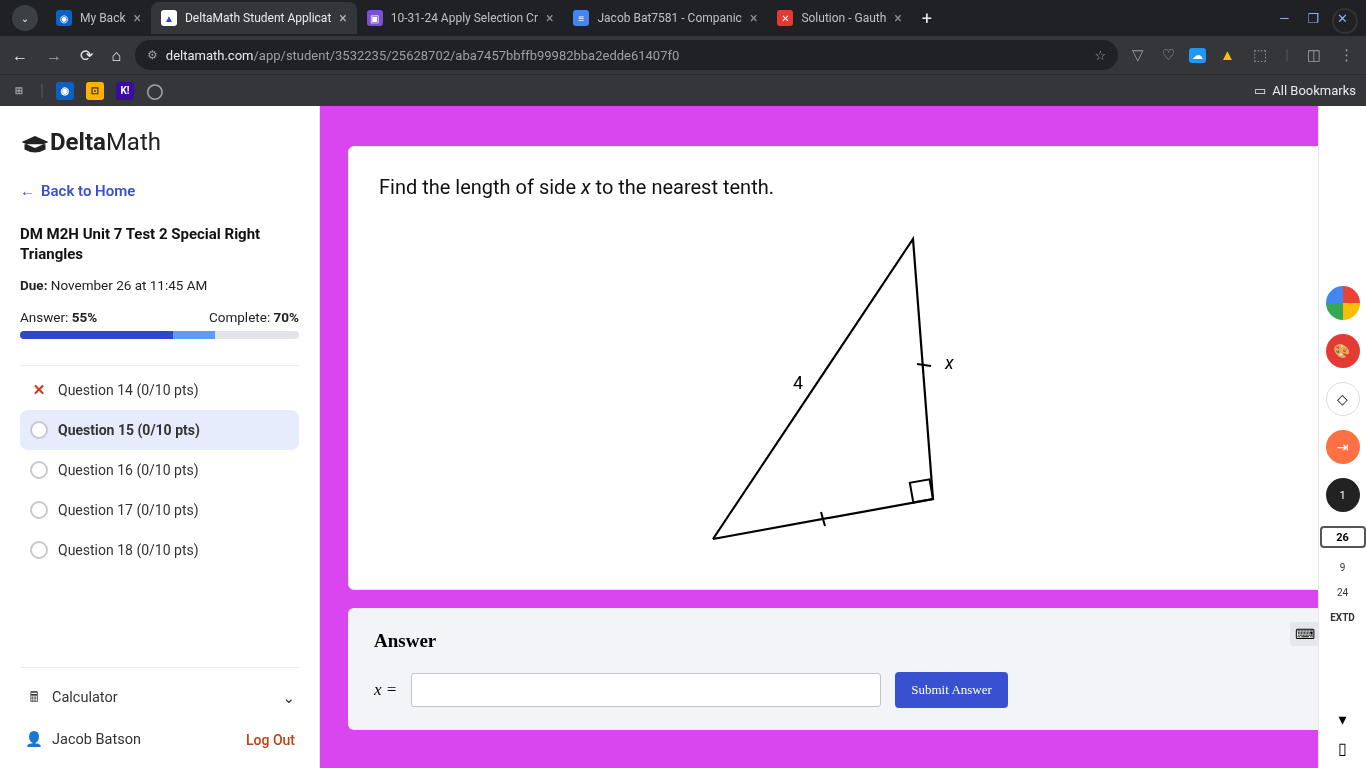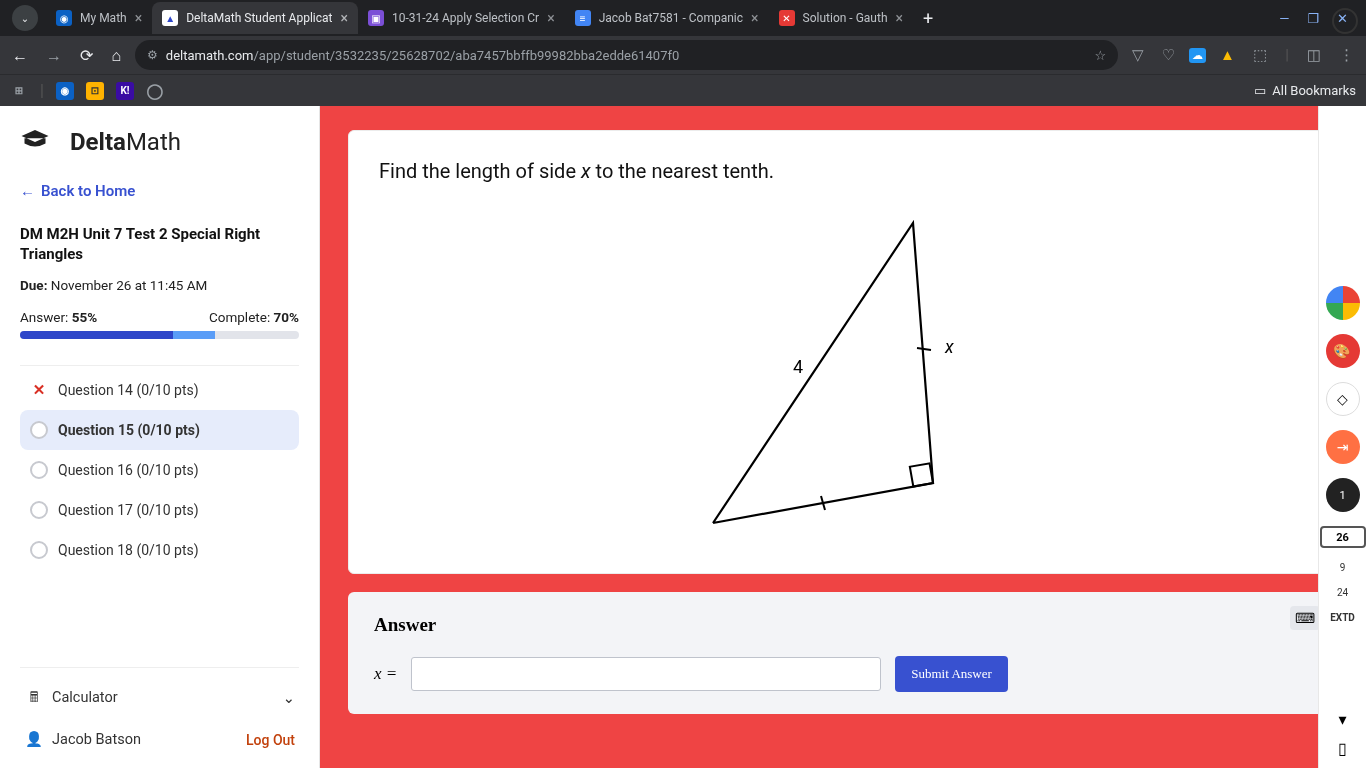--- a/index.html
+++ b/index.html
@@ -25,21 +25,21 @@
 .url .domain { color:#e8eaed; }
 .tb-icon { color:#9aa0a6; font-size:15px; padding:0 4px; }
 
 .bookmarks { display:flex; align-items:center; height:32px; background:#35363a; border-top:1px solid #2a2b2e; padding:0 10px; gap:12px; }
 .bm { width:18px; height:18px; border-radius:3px; display:flex; align-items:center; justify-content:center; font-size:10px; font-weight:bold; }
 .allbm { margin-left:auto; color:#e8eaed; font-size:13px; display:flex; align-items:center; gap:6px; }
 
 
 .page { display:flex; height:662px; background:#fff; }
 .side { width:320px; border-right:1px solid #e5e5e5; padding:22px 20px 10px; display:flex; flex-direction:column; }
-.logo { display:flex; align-items:flex-start; gap:20px; font-size:24px; color:#222; margin-bottom:26px; }
+.logo { display:flex; align-items:flex-end; gap:0; font-size:24px; color:#222; margin-bottom:26px; }
 .logo svg { width:30px; height:22px; }
 .logo b { font-weight:700; }
 .backhome { color:#3851d0; font-weight:600; font-size:15px; display:flex; align-items:center; gap:6px; margin-bottom:24px; }
 .assign-title { font-weight:700; font-size:15px; color:#111; line-height:1.35; margin-bottom:12px; }
 .due { font-size:13.5px; color:#222; margin-bottom:16px; }
 .due b { font-weight:700; }
 .gradeline { display:flex; justify-content:space-between; font-size:13.5px; color:#222; margin-bottom:6px; }
 .progress { height:8px; background:#e2e4ea; border-radius:4px; overflow:hidden; position:relative; margin-bottom:18px; }
 .progress .p1 { position:absolute; left:0; top:0; bottom:0; background:#2e46c9; }
 .progress .p2 { position:absolute; top:0; bottom:0; background:#5a9df7; }
@@ -48,21 +48,21 @@
 .q { display:flex; align-items:center; gap:10px; padding:11px 10px; font-size:14px; color:#333; border-radius:8px; cursor:pointer; }
 .q .st { width:18px; height:18px; border-radius:50%; border:2px solid #c7c9cf; flex-shrink:0; display:flex; align-items:center; justify-content:center; font-size:12px; }
 .q.wrong .st { border:none; color:#d93025; font-weight:bold; font-size:15px; }
 .q.current { background:#e6ecfb; font-weight:700; }
 .q.current .st { border-color:#c7c9cf; background:#fff; }
 .sidefoot { margin-top:auto; border-top:1px solid #eee; padding-top:8px; }
 .foot-row { display:flex; align-items:center; justify-content:space-between; padding:10px 4px; font-size:14.5px; color:#333; }
 .foot-row .ic { width:20px; display:inline-flex; justify-content:center; margin-right:8px; }
 .logout { color:#c2410c; font-weight:500; font-size:14px; }
 
-.main { flex:1; background:#ef4444; padding:24px 28px; overflow:auto; }
+.main { flex:1; background:#d946ef; padding:40px 28px; overflow:auto; }
 .card { background:#fff; border:1px solid #ececec; border-radius:6px; padding:28px 30px 20px; margin-bottom:18px; }
 .prompt { font-family:Georgia,'Times New Roman',serif; font-size:20px; color:#111; }
 .prompt .var { font-style:italic; }
 .tri { display:flex; justify-content:center; margin:30px 0 10px; }
 .anscard { background:#f3f4f7; border-radius:6px; padding:22px 26px; position:relative; }
 .ans-h { font-family:Georgia,serif; font-size:19px; font-weight:700; margin-bottom:20px; }
 .ansrow { display:flex; align-items:center; gap:14px; }
 .xe { font-family:Georgia,serif; font-size:17px; font-style:italic; }
 .ansin { width:470px; height:34px; border:1px solid #bfc3cc; border-radius:3px; padding:0 8px; font-size:15px; }
 .submit { background:#3851d0; color:#fff; border:none; padding:10px 16px; border-radius:4px; font-size:13px; font-family:Georgia,serif; cursor:pointer; }
@@ -74,21 +74,21 @@
 .ftxt { font-size:10px; color:#333; text-align:center; line-height:1.1; }
 </style>
 </head>
 <body>
 
 <div class="chrome">
   <div class="tabbar">
     <div class="profile-drop">⌄</div>
     <div class="tab">
       <span class="favicon" style="background:#0b61c4;color:#fff">◉</span>
-      <span class="title">My Math</span>
+      <span class="title">My Back</span>
       <span class="close">×</span>
     </div>
     <div class="tab active">
       <span class="favicon" style="background:#fff;color:#2e46c9">▲</span>
       <span class="title">DeltaMath Student Applicat</span>
       <span class="close">×</span>
     </div>
     <div class="tab">
       <span class="favicon" style="background:#7b4fd6;color:#fff">▣</span>
       <span class="title">10-31-24 Apply Selection Cr</span>

